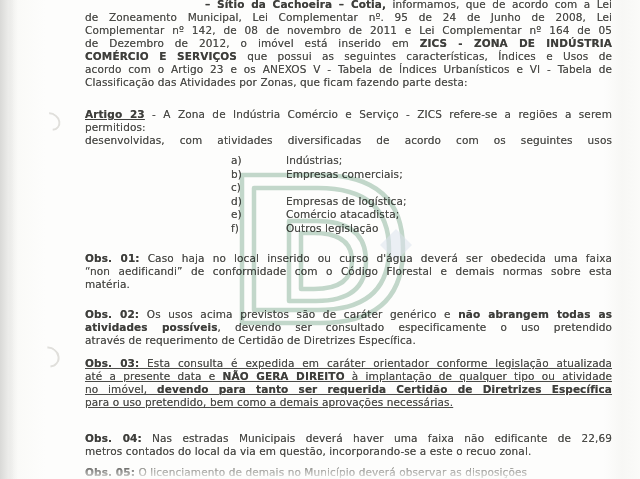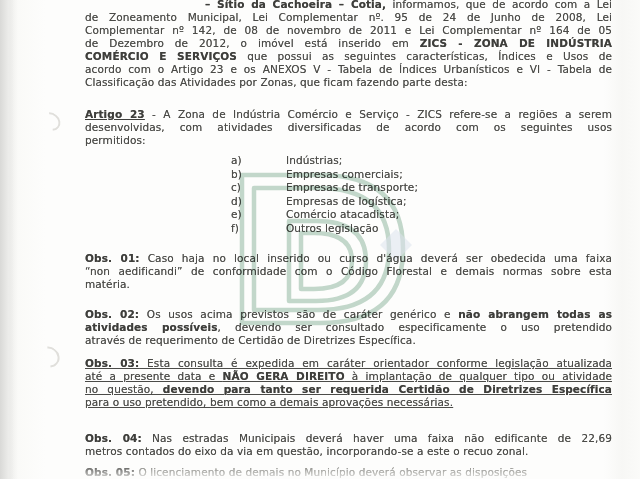--- a/index.html
+++ b/index.html
@@ -54,35 +54,34 @@
         <div class="jline" style="padding-left: 120px;"><span class="b">– Sítio da Cachoeira – Cotia,</span><span> informamos, que de acordo com a Lei</span></div>
         <div class="jline"><span>de Zoneamento Municipal, Lei Complementar nº. 95 de 24 de Junho de 2008, Lei</span></div>
         <div class="jline"><span>Complementar nº 142, de 08 de novembro de 2011 e Lei Complementar nº 164 de 05</span></div>
         <div class="jline"><span>de Dezembro de 2012, o imóvel está inserido em </span><span class="b">ZICS - ZONA DE INDÚSTRIA</span></div>
         <div class="jline"><span class="b">COMÉRCIO E SERVIÇOS</span><span> que possui as seguintes características, Índices e Usos de</span></div>
         <div class="jline"><span>acordo com o Artigo 23 e os ANEXOS V - Tabela de Índices Urbanísticos e VI - Tabela de</span></div>
         <div class="jline last"><span>Classificação das Atividades por Zonas, que ficam fazendo parte desta:</span></div>
       </div>
     <div class="block artigo">
         <div class="jline"><span class="b u">Artigo 23</span><span> - A Zona de Indústria Comércio e Serviço - ZICS refere-se a regiões a serem</span></div>
+        <div class="jline last"><span>permitidos:</span></div>
         <div class="jline"><span>desenvolvidas, com atividades diversificadas de acordo com os seguintes usos</span></div>
-        <div class="jline last"><span>permitidos:</span></div>
       </div>
     <div class="block uses" id="uses-list">
         <div class="use-row">
           <span class="use-letter">a)</span>
           <span class="use-text">Indústrias;</span>
         </div>
         <div class="use-row">
           <span class="use-letter">b)</span>
           <span class="use-text">Empresas comerciais;</span>
         </div>
         <div class="use-row">
           <span class="use-letter">c)</span>
-          <span class="use-text">Empresas de transporte;</span>
         </div>
         <div class="use-row">
           <span class="use-letter">d)</span>
           <span class="use-text">Empresas de logística;</span>
         </div>
         <div class="use-row">
           <span class="use-letter">e)</span>
           <span class="use-text">Comércio atacadista;</span>
         </div>
         <div class="use-row">
@@ -96,26 +95,26 @@
         <div class="jline last"><span>matéria.</span></div>
       </div>
     <div class="block obs obs-1">
         <div class="jline"><span class="b">Obs. 02:</span><span> Os usos acima previstos são de caráter genérico e </span><span class="b">não abrangem todas as</span></div>
         <div class="jline"><span class="b">atividades possíveis</span><span>, devendo ser consultado especificamente o uso pretendido</span></div>
         <div class="jline last"><span>através de requerimento de Certidão de Diretrizes Específica.</span></div>
       </div>
     <div class="block obs obs-2">
         <div class="jline"><span class="b">Obs. 03:</span><span> Esta consulta é expedida em caráter orientador conforme legislação atualizada</span></div>
         <div class="jline"><span>até a presente data e </span><span class="b">NÃO GERA DIREITO</span><span> à implantação de qualquer tipo ou atividade</span></div>
-        <div class="jline"><span>no questão, </span><span class="b">devendo para tanto ser requerida Certidão de Diretrizes Específica</span></div>
+        <div class="jline"><span>no imóvel, </span><span class="b">devendo para tanto ser requerida Certidão de Diretrizes Específica</span></div>
         <div class="jline last"><span>para o uso pretendido, bem como a demais aprovações necessárias.</span></div>
       </div>
     <div class="block obs obs-3">
         <div class="jline"><span class="b">Obs. 04:</span><span> Nas estradas Municipais deverá haver uma faixa não edificante de 22,69</span></div>
-        <div class="jline last"><span>metros contados do eixo da via em questão, incorporando-se a este o recuo zonal.</span></div>
+        <div class="jline last"><span>metros contados do local da via em questão, incorporando-se a este o recuo zonal.</span></div>
       </div>
     <div class="block obs obs-4">
         <div class="jline last"><span class="b">Obs. 05:</span><span> O licenciamento de demais no Município deverá observar as disposições</span></div>
       </div>
   </div>
 
   <svg class="wm" width="640" height="479" viewBox="0 0 640 479">
     <g fill="none" stroke-width="4.5" stroke-linejoin="round" class="wm-strokes">
       <path class="wm-d" d="M 242,175 L 320,175 Q 403,175 403,249 Q 403,323 320,323 L 242,323 Z" stroke="#9dbfab"></path>
       <path class="wm-d" d="M 254,188 L 318,188 Q 389,188 389,249 Q 389,310 318,310 L 254,310 Z" stroke="#9dbfab"></path>

